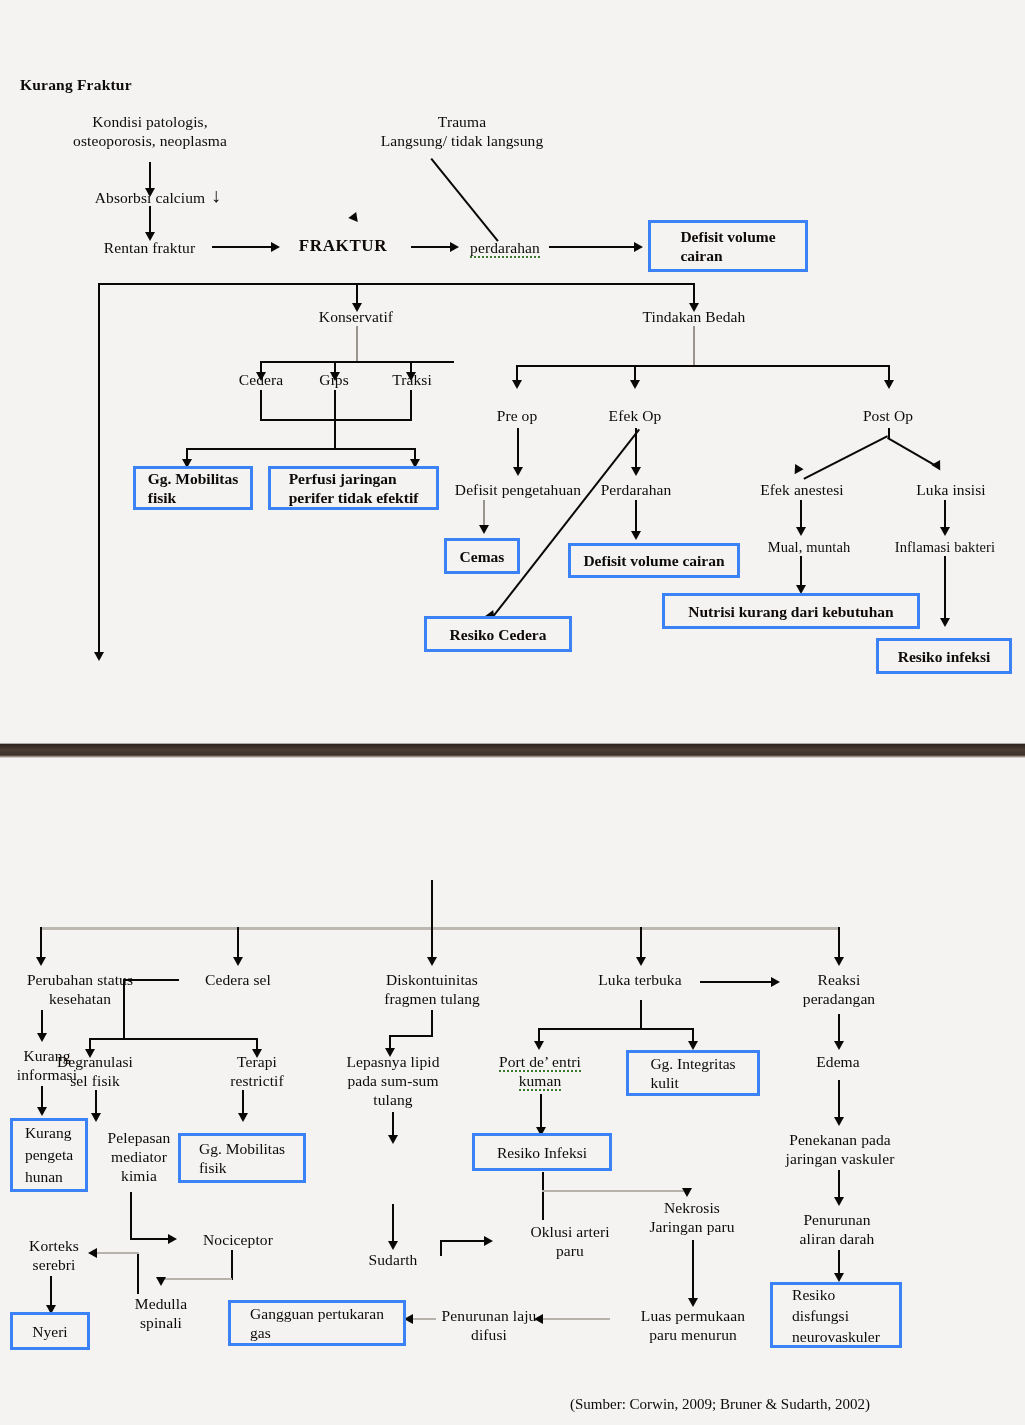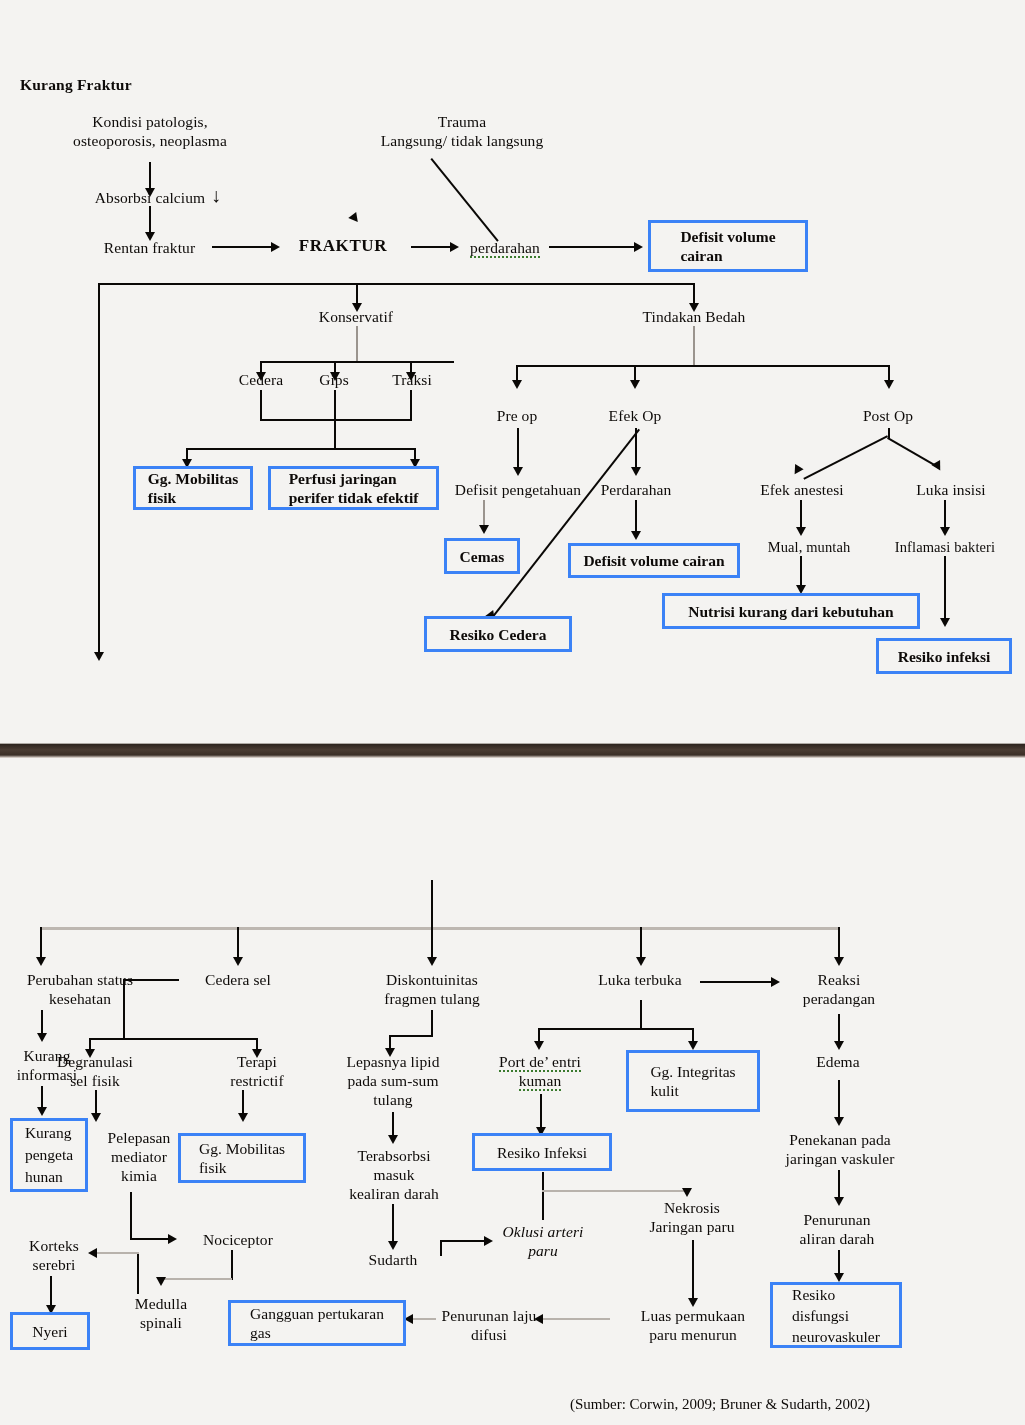--- a/index.html
+++ b/index.html
@@ -278,21 +278,21 @@
 
   <div class="ln lnv" style="left:640px;top:1000px;height:30px;"></div>
   <div class="ln lnh" style="left:538px;top:1028px;width:155px;"></div>
   <div class="ln lnv" style="left:538px;top:1028px;height:16px;"></div>
   <div class="arrow ad" style="left:534px;top:1041px;"></div>
   <div class="ln lnv" style="left:692px;top:1028px;height:16px;"></div>
   <div class="arrow ad" style="left:688px;top:1041px;"></div>
 
   <div class="node" style="left:478px;top:1052px;width:124px;"><span class="sq">Port  de’ entri
 kuman</span></div>
-  <div class="box reg" style="left:626px;top:1050px;width:134px;height:62px;">Gg. Integritas
+  <div class="box reg" style="left:626px;top:1050px;width:134px;height:46px;">Gg. Integritas
 kulit</div>
 
   <div class="ln lnv" style="left:838px;top:1014px;height:30px;"></div>
   <div class="arrow ad" style="left:834px;top:1041px;"></div>
   <div class="node" style="left:790px;top:1052px;width:96px;">Edema</div>
 
   <div class="ln lnv" style="left:41px;top:1086px;height:24px;"></div>
   <div class="arrow ad" style="left:37px;top:1107px;"></div>
   <div class="box reg" style="left:10px;top:1118px;width:78px;height:74px;line-height:22px;">Kurang
 pengeta
@@ -304,23 +304,20 @@
 mediator
 kimia</div>
 
   <div class="ln lnv" style="left:242px;top:1090px;height:26px;"></div>
   <div class="arrow ad" style="left:238px;top:1113px;"></div>
   <div class="box reg" style="left:178px;top:1133px;width:128px;height:50px;">Gg. Mobilitas
 fisik</div>
 
   <div class="ln lnv" style="left:392px;top:1112px;height:26px;"></div>
   <div class="arrow ad" style="left:388px;top:1135px;"></div>
-  <div class="node" style="left:330px;top:1146px;width:128px;">Terabsorbsi
-masuk
-kealiran darah</div>
 
   <div class="ln lnv" style="left:540px;top:1094px;height:36px;"></div>
   <div class="arrow ad" style="left:536px;top:1127px;"></div>
   <div class="box reg" style="left:472px;top:1133px;width:140px;height:38px;">Resiko Infeksi</div>
 
   <div class="ln lnv" style="left:838px;top:1080px;height:40px;"></div>
   <div class="arrow ad" style="left:834px;top:1117px;"></div>
   <div class="node" style="left:770px;top:1130px;width:140px;">Penekanan pada
 jaringan vaskuler</div>
 
@@ -346,21 +343,21 @@
   <div class="arrow ad" style="left:46px;top:1305px;"></div>
   <div class="box reg" style="left:10px;top:1312px;width:80px;height:38px;">Nyeri</div>
 
   <div class="ln lnv" style="left:392px;top:1204px;height:40px;"></div>
   <div class="arrow ad" style="left:388px;top:1241px;"></div>
   <div class="node" style="left:352px;top:1250px;width:82px;">Sudarth</div>
 
   <div class="ln lnv" style="left:440px;top:1240px;height:16px;"></div>
   <div class="ln lnh" style="left:440px;top:1240px;width:48px;"></div>
   <div class="arrow ar" style="left:484px;top:1236px;"></div>
-  <div class="node" style="left:488px;top:1222px;width:110px;font-style:italic;">Oklusi arteri
+  <div class="node" style="left:515px;top:1222px;width:110px;">Oklusi arteri
 paru</div>
 
   <div class="ln lnv" style="left:542px;top:1172px;height:48px;"></div>
   <div class="ln lnh g" style="left:542px;top:1190px;width:144px;"></div>
   <div class="arrow ad" style="left:682px;top:1188px;"></div>
   <div class="node" style="left:630px;top:1198px;width:124px;">Nekrosis
 Jaringan paru</div>
 
   <div class="ln lnv" style="left:838px;top:1170px;height:30px;"></div>
   <div class="arrow ad" style="left:834px;top:1197px;"></div>

